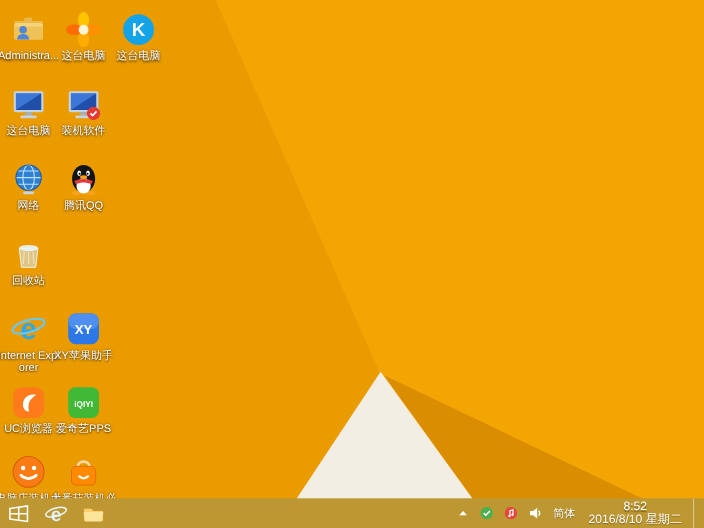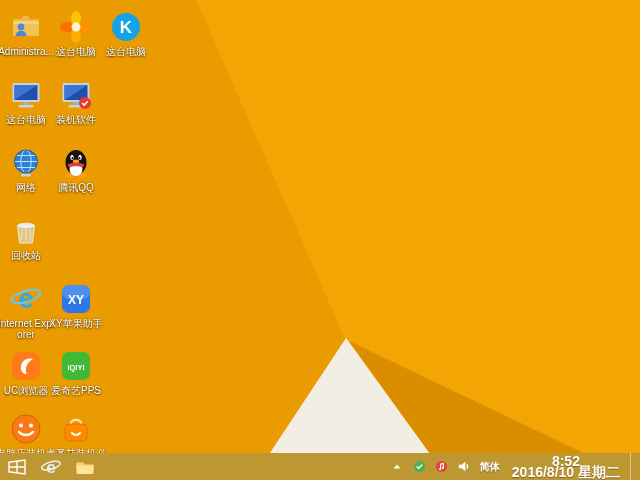--- a/index.html
+++ b/index.html
@@ -29,25 +29,25 @@
     text-shadow:0 1px 2px rgba(0,0,0,.65),0 0 2px rgba(0,0,0,.45);
     word-break:break-all;
   }
   
   .taskbar{
     position:absolute;left:0;right:0;bottom:0;height:27px;
     background:var(--taskbar,#BD9732);
     display:flex;align-items:center;z-index:20;
   }
   .tb-btn{width:34px;height:27px;display:flex;align-items:center;justify-content:center;}
-  .tray{margin-left:auto;display:flex;align-items:center;gap:7px;padding-right:4px;height:100%;font-weight:bold;}
+  .tray{margin-left:auto;display:flex;align-items:center;gap:7px;padding-right:4px;height:100%;}
   .tray-ico{display:flex;align-items:center;justify-content:center;width:15px;height:15px;}
   .ime{font-size:10px;color:#fff;text-shadow:0 1px 1px rgba(0,0,0,.4);padding:0 2px;}
   .clock{
-    font-size:14px;line-height:11px;color:#fff;text-align:center;
+    font-size:11px;line-height:11px;color:#fff;text-align:center;
     text-shadow:0 1px 1px rgba(0,0,0,.35);padding:0 3px;white-space:nowrap;
   }
   .show-desktop{width:5px;height:100%;border-left:1px solid rgba(255,255,255,.45);}
 </style>
 </head>
 <body>
 
 <div class="screen">
 
   <div class="wp wp-left"></div>

